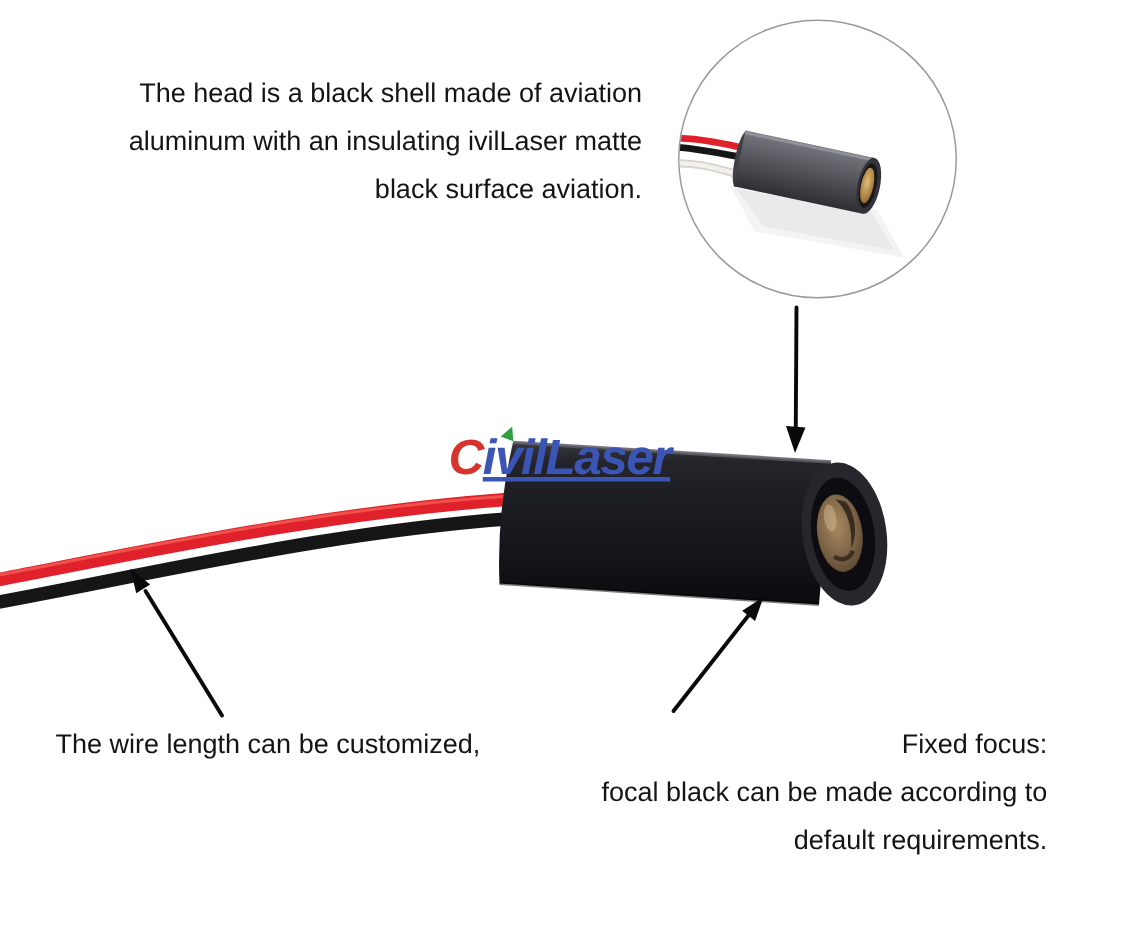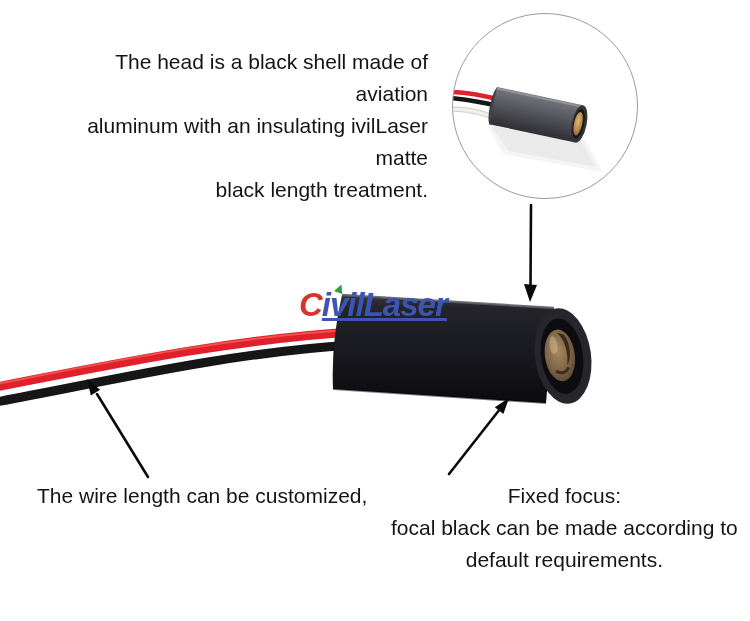--- a/index.html
+++ b/index.html
@@ -2,24 +2,24 @@
 <html><head>
 <meta charset="utf-8">
 <style>
   html,body { margin:0; padding:0; background:#fff; }
   .stage {
     position:relative; width:750px; height:621px; background:#ffffff;
     font-family:"Liberation Sans","DejaVu Sans",sans-serif; color:#111;
     overflow:hidden;
   }
   .scene { position:absolute; left:0; top:0; width:750px; height:621px; z-index:1; }
-  .note { position:absolute; font-size:21px; line-height:32px; color:#141414; z-index:4; }
+  .note { position:absolute; font-size:18px; line-height:32px; color:#141414; z-index:4; }
   .note-head  { top:46px;  left:80px;  width:348px; text-align:right; }
   .note-wire  { top:480px; left:37px;  text-align:left; }
-  .note-focus { top:480px; left:391px; text-align:center; }
+  .note-focus { top:480px; left:401px; text-align:right; }
   .inset {
     position:absolute; left:452px; top:13px; width:184px; height:184px;
     border:1px solid #9a9a9a; border-radius:50%; overflow:hidden;
     background:#fff; z-index:2;
   }
   .inset svg { display:block; }
   .logo {
     position:absolute; left:299px; top:288px; z-index:3;
     font-weight:700; font-style:italic; font-size:33px; letter-spacing:-1px;
     line-height:1; white-space:nowrap;
@@ -121,21 +121,21 @@
   </div>
 
   <div class="logo">
     <span class="c">C</span><span class="rest">ivilLaser</span>
     <span class="accent"></span>
   </div>
 
   <div class="note note-head">
     <div class="line">The head is a black shell made of aviation</div>
     <div class="line">aluminum with an insulating ivilLaser matte</div>
-    <div class="line">black length treatment.</div>
+    <div class="line">black surface aviation.</div>
   </div>
 
   <div class="note note-wire">
     <div class="line">The wire length can be customized,</div>
   </div>
 
   <div class="note note-focus">
     <div class="line">Fixed focus:</div>
     <div class="line">focal black can be made according to</div>
     <div class="line">default requirements.</div>

